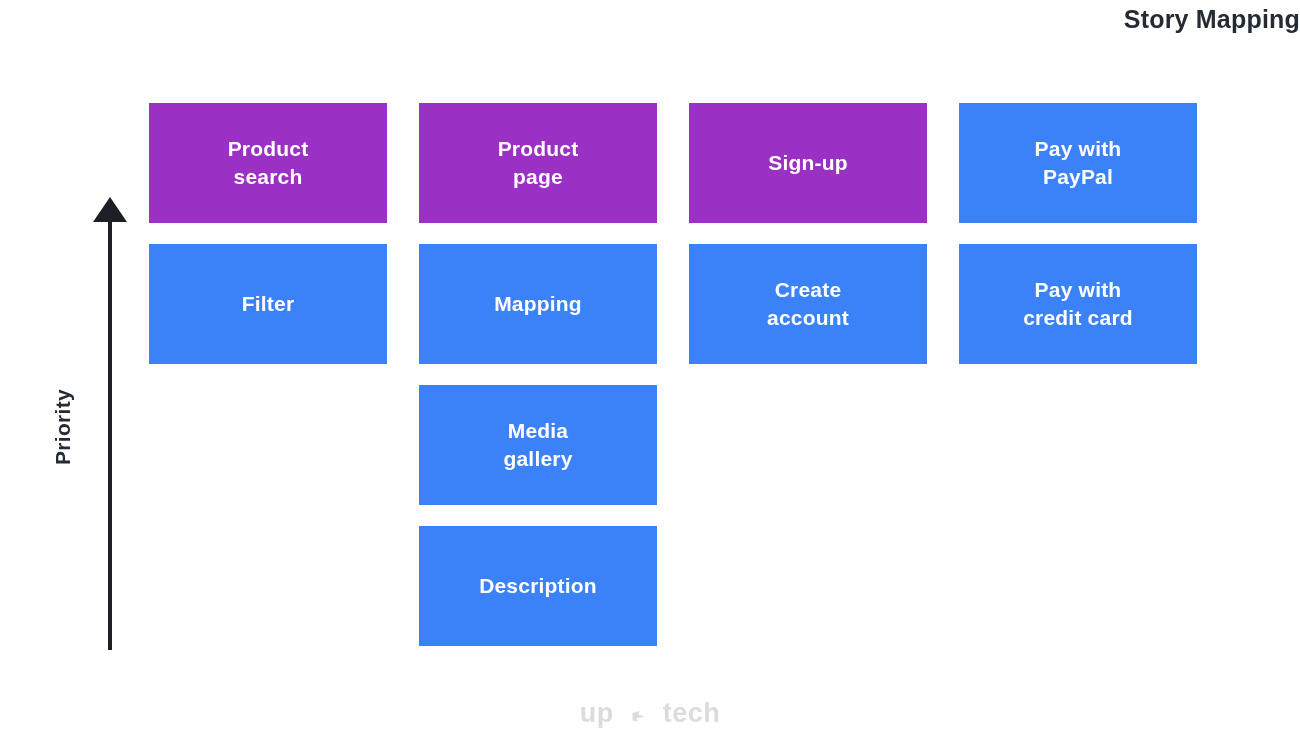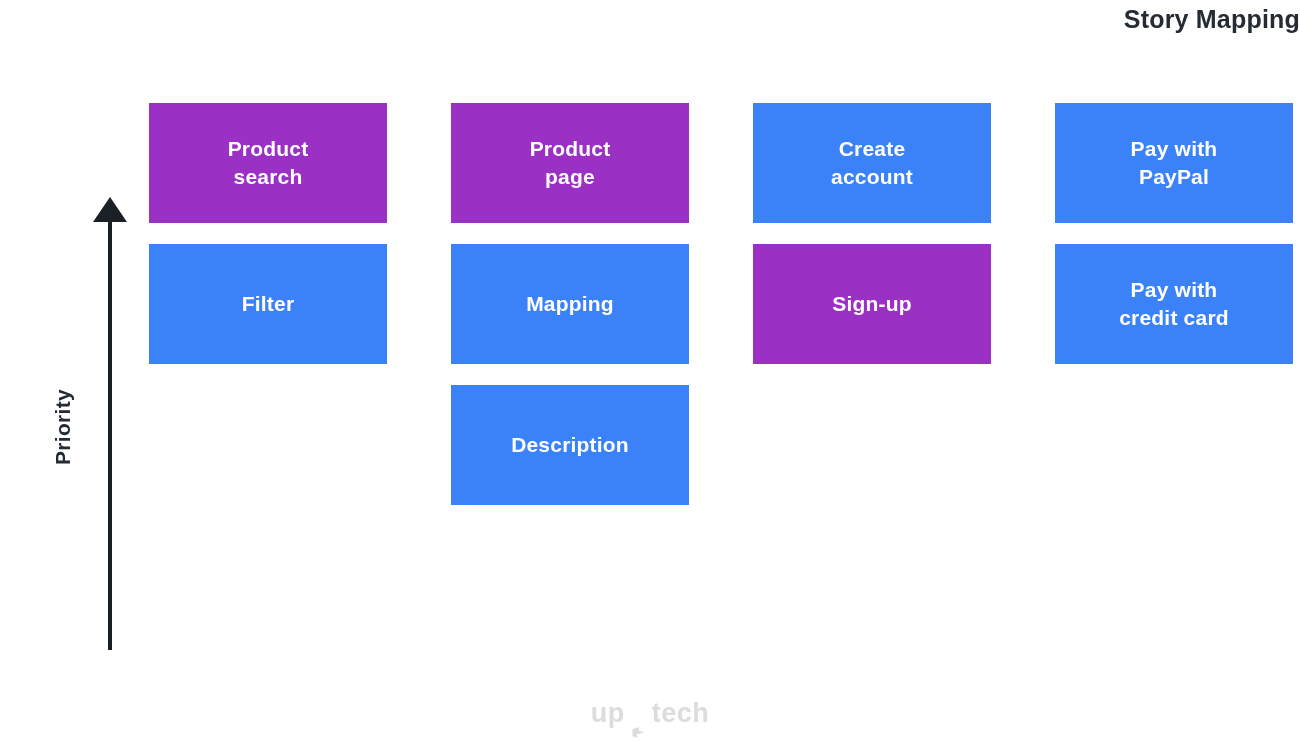--- a/index.html
+++ b/index.html
@@ -67,21 +67,21 @@
     letter-spacing: 0.3px;
   }
 
   
   .board {
     position: absolute;
     left: 149px;
     top: 103px;
     width: 1094px;
     display: flex;
-    gap: 64px;
+    gap: 32px;
   }
   .column {
     width: 238px;
     display: flex;
     flex-direction: column;
     gap: 21px;
   }
   .card {
     width: 238px;
     height: 120px;
@@ -106,23 +106,23 @@
     position: absolute;
     left: 0;
     bottom: 12px;
     width: 1300px;
     text-align: center;
     font-size: 27px;
     font-weight: bold;
     color: #DCDCDC;
     letter-spacing: 0.5px;
     display: flex;
-    align-items: flex-end;
+    align-items: flex-start;
     justify-content: center;
-    gap: 4px;
+    gap: 15px;
   }
   .footer-mark {
     display: inline-block;
     width: 15px;
     height: 15px;
     margin: 0 2px;
     position: relative;
     top: 2px;
   }
 </style>
@@ -142,27 +142,29 @@
   <div class="column">
     <div class="card activity">Product
 search</div>
     <div class="card story">Filter</div>
   </div>
 
   <div class="column">
     <div class="card activity">Product
 page</div>
     <div class="card story">Mapping</div>
+    <div class="card story">Media
+gallery</div>
     <div class="card story">Description</div>
   </div>
 
   <div class="column">
+    <div class="card activity">Sign-up</div>
     <div class="card story">Create
 account</div>
-    <div class="card activity">Sign-up</div>
   </div>
 
   <div class="column">
     <div class="card story">Pay with
 PayPal</div>
     <div class="card story">Pay with
 credit card</div>
   </div>
 
 </div>

